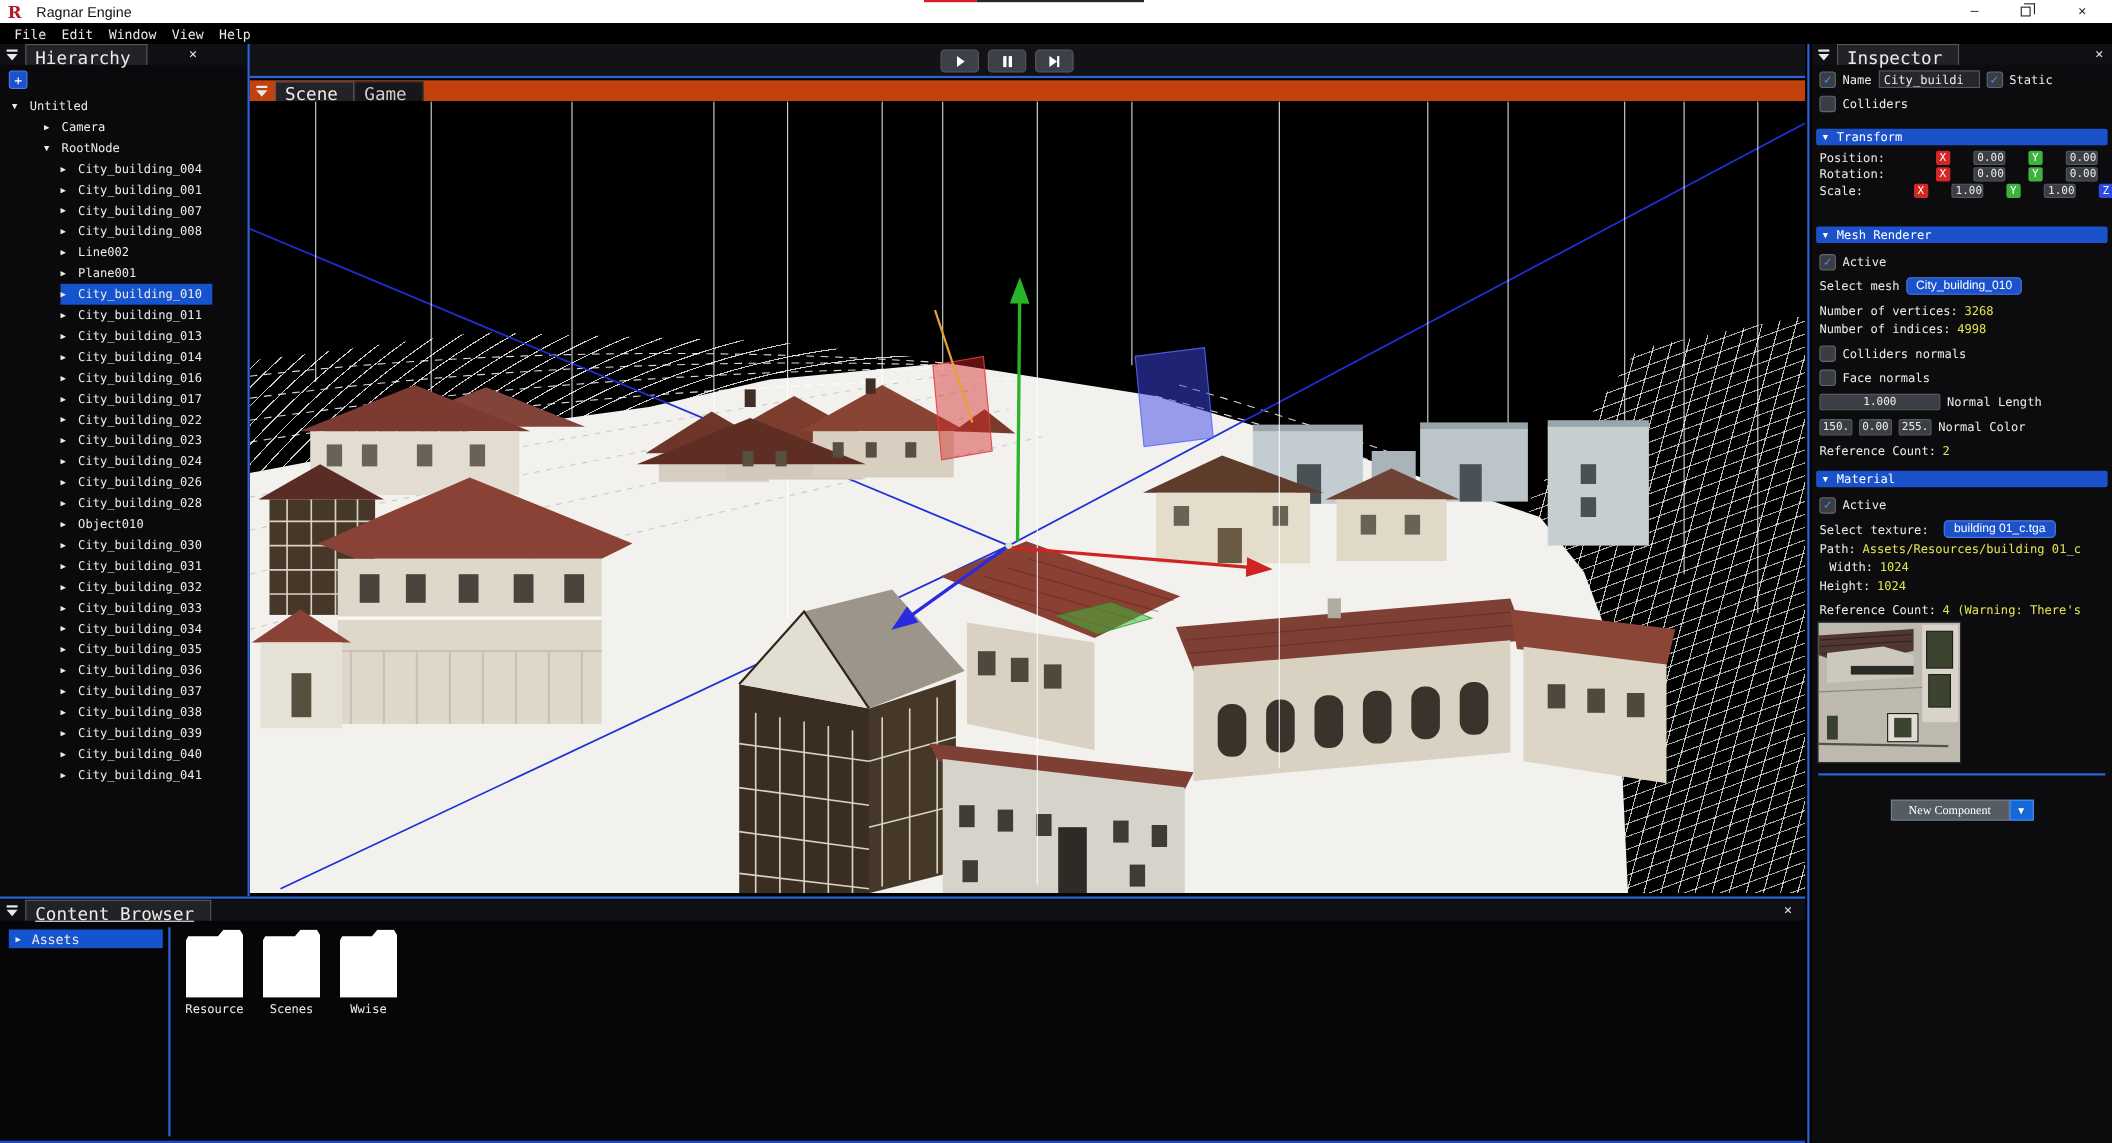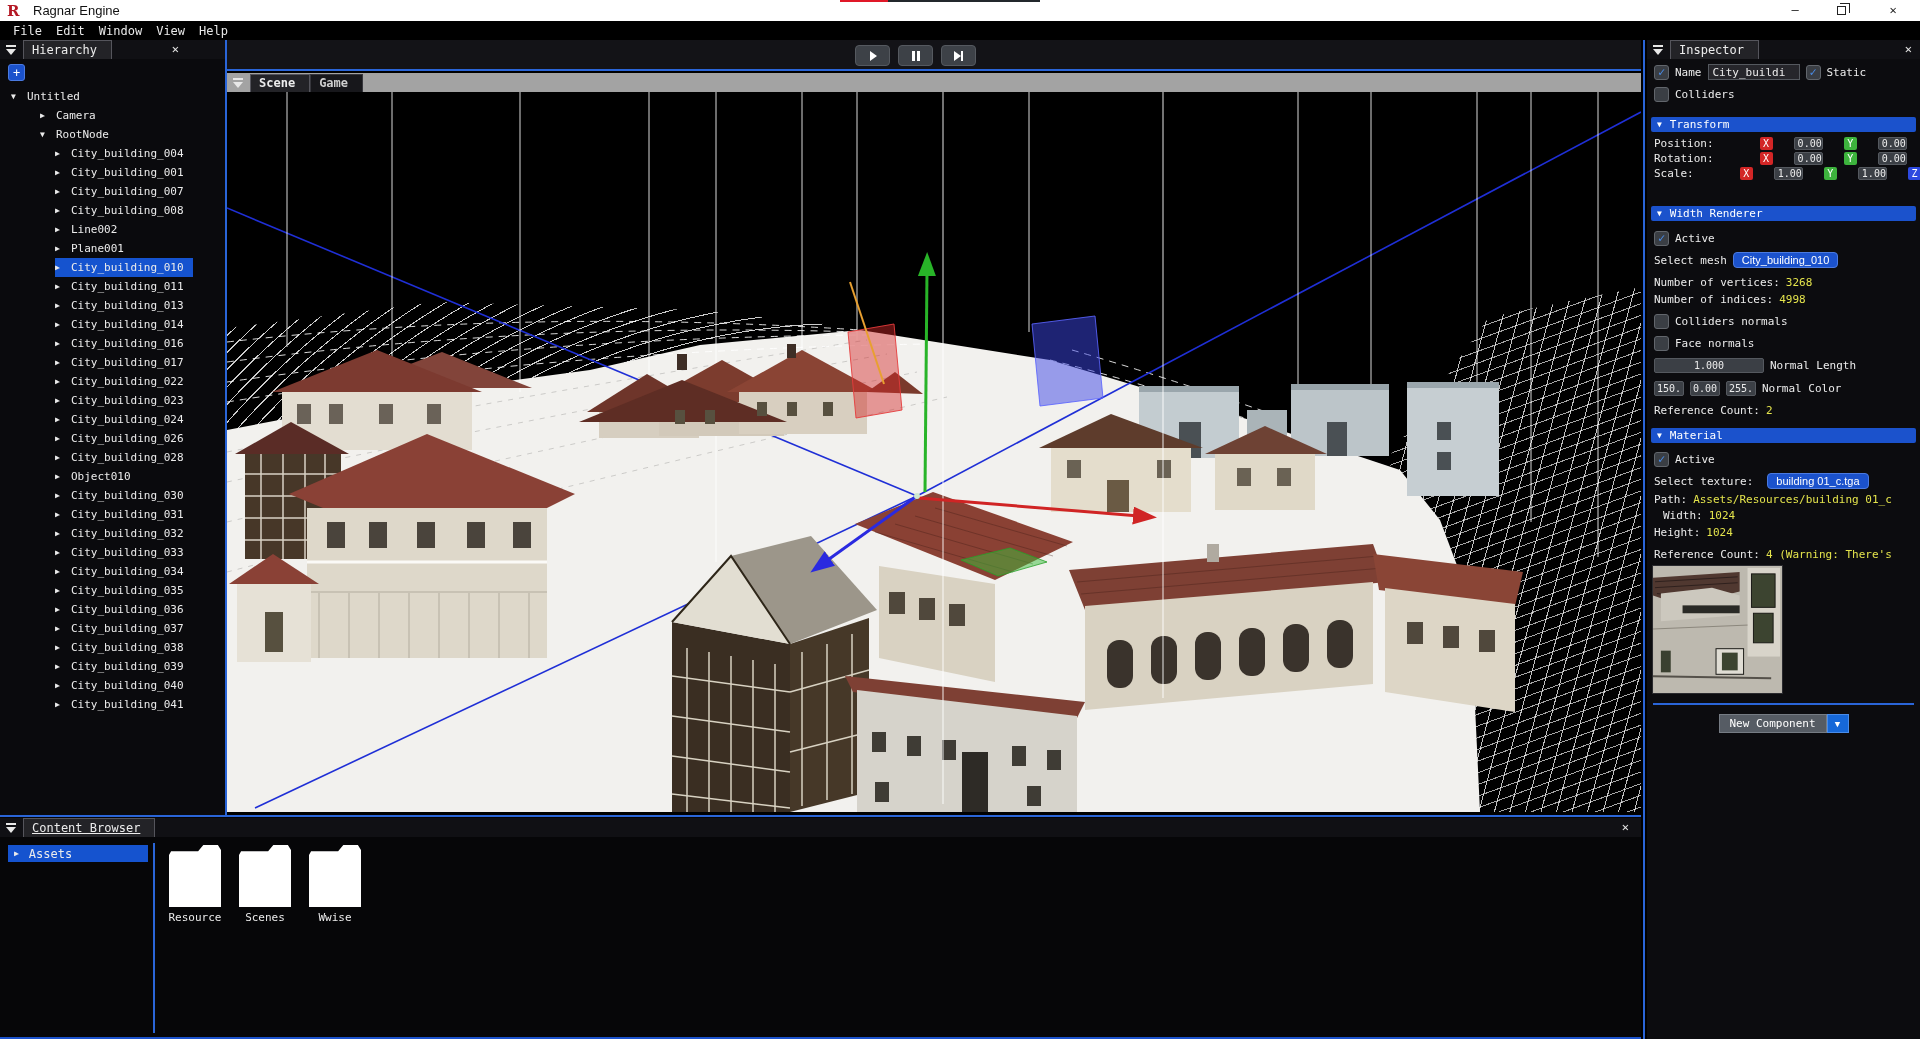--- a/index.html
+++ b/index.html
@@ -18,40 +18,40 @@
 
   
   .menubar { position:absolute; left:0; top:21px; width:1920px; height:19px; background:#000; display:flex; align-items:center; gap:14px; padding-left:13px; }
   .menu-item { color:#e8e8e8; font-size:12px; cursor:default; }
 
   
   .tabrow { display:flex; align-items:center; height:19px; background:#101014; position:relative; }
   .winicon { width:12px; height:10px; margin:0 6px 0 5px; position:relative; flex:0 0 auto; }
   .winicon::before { content:""; position:absolute; left:1px; top:0; width:10px; height:2px; background:#e8e8e8; }
   .winicon::after { content:""; position:absolute; left:1px; top:4px; border-left:5px solid transparent; border-right:5px solid transparent; border-top:6px solid #e8e8e8; }
-  .tab { height:19px; padding:2px 14px 0 8px; font-size:12px; color:#ececec; background:#232327; border:1px solid #55555c; border-bottom:none; }
+  .tab { height:19px; padding:2px 14px 0 8px; font-size:16px; color:#ececec; background:#232327; border:1px solid #55555c; border-bottom:none; }
   .tab.inactive { background:#17171b; border-color:#36363c; color:#cfcfcf; }
   .tabclose { position:absolute; right:8px; top:2px; color:#e8e8e8; font-size:12px; cursor:default; }
 
   
   .hierarchy { position:absolute; left:0; top:40px; width:225px; height:775px; background:#0a0a0d; overflow:hidden; }
   .add-btn { position:absolute; left:8px; top:24px; width:17px; height:17px; background:#1b52cc; border:1px solid #4a7ae0; border-radius:3px; color:#fff; font-size:12px; display:flex; align-items:center; justify-content:center; }
   .tree { position:absolute; left:0; top:47px; right:0; }
   .tree-row { display:flex; align-items:center; gap:7px; height:19px; margin-right:32px; color:#ececec; font-size:11px; white-space:nowrap; }
   .tree-row .arrow { font-size:8px; width:9px; flex:0 0 auto; }
   .tree-row.d0 { margin-left:11px; } .tree-row.d1 { margin-left:40px; } .tree-row.d2 { margin-left:55px; }
   .tree-row.selected { background:#1553cf; }
 
   
   .toolbar { position:absolute; left:227px; top:40px; width:1414px; height:31px; background:#131317; border-bottom:2px solid #2a65d8; }
   .tbtn { position:absolute; top:5px; width:35px; height:21px; background:#3d4147; border:1px solid #55595f; border-radius:4px; display:flex; align-items:center; justify-content:center; }
   .tbtn svg { display:block; }
 
   
-  .vtabs { position:absolute; left:227px; top:73px; width:1414px; height:19px; background:#a3a3a3; display:flex; align-items:flex-end;font-weight:bold; }
+  .vtabs { position:absolute; left:227px; top:73px; width:1414px; height:19px; background:#c2410c; display:flex; align-items:flex-end; }
   .vtabs .tab { height:18px; padding-top:1px; }
 
   
   .viewport { position:absolute; left:227px; top:92px; width:1414px; height:720px; background:#000; overflow:hidden; }
   .mesh-right { position:absolute; left:0; top:0; width:1414px; height:720px;
     background:
       repeating-linear-gradient(105deg, rgba(255,255,255,.75) 0 1px, transparent 1px 15px),
       repeating-linear-gradient(160deg, rgba(255,255,255,.65) 0 1px, transparent 1px 11px);
     clip-path: polygon(1160px 368px, 1262px 225px, 1414px 195px, 1414px 720px, 1238px 720px, 1198px 432px); }
   .arcs-left { position:absolute; left:0; top:0; width:1414px; height:720px;
@@ -78,21 +78,21 @@
   .t-sep { width:2px; height:13px; background:#2a65d8; margin-right:4px; }
   .ax { width:13px; height:13px; border-radius:2px; display:inline-flex; align-items:center; justify-content:center; font-size:10px; color:#fff; flex:0 0 auto; }
   .ax.x { background:#d32626; } .ax.y { background:#3db33d; } .ax.z { background:#2d49e0; }
   .val { width:36px; height:13px; background:#3b3f45; border:1px solid #55595f; border-radius:2px; display:inline-flex; align-items:center; padding-left:3px; font-size:10px; }
   .bluebtn { background:#1b52cc; border:1px solid #4a7ae0; border-radius:4px; color:#fff; padding:1px 8px; font-size:11px; }
   .numbox { background:#3b3f45; border:1px solid #55595f; border-radius:2px; height:15px; display:inline-flex; align-items:center; justify-content:center; font-size:10px; }
   .nlen { width:110px; }
   .ncol { width:30px; overflow:hidden; }
   .texprev { margin:4px 0 0 5px; width:131px; height:129px; border:1px solid #2a2a2e; }
   .idivider { height:2px; background:#2a65d8; margin:6px 6px 0 6px; }
-  .newcomp { margin:9px auto 0 auto; width:130px; height:19px; display:flex; }
+  .newcomp { margin:22px auto 0 auto; width:130px; height:19px; display:flex;font-family:Liberation Serif, serif; }
   .newcomp .lbl { flex:1; background:#565c64; border:1px solid #767c84; display:flex; align-items:center; justify-content:center; color:#fff; }
   .newcomp .dd { width:22px; background:#1668d8; border:1px solid #4a8ce8; display:flex; align-items:center; justify-content:center; color:#fff; font-size:9px; }
 
   
   .content-browser { position:absolute; left:0; top:815px; width:1641px; height:224px; background:#060608; border-top:2px solid #2a65d8; border-bottom:2px solid #1b52cc; color:#ececec; }
   .cb-tabrow { margin-top:1px;text-decoration:underline; }
   .assets-row { position:absolute; left:8px; top:28px; width:140px; height:17px; background:#1553cf; display:flex; align-items:center; gap:10px; padding-left:6px; font-size:12px; }
   .assets-row .arrow { font-size:8px; }
   .cb-divider { position:absolute; left:153px; top:26px; width:2px; bottom:4px; background:#2a65d8; }
   .folders { position:absolute; left:166px; top:28px; display:flex; gap:12px; }
@@ -626,21 +626,21 @@
         <span class="val">1.00</span>
         <span class="ax y">Y</span>
         <span class="val">1.00</span>
         <span class="ax z">Z</span>
         <span class="val">1.00</span>
       </div>
     </div>
 
   <div class="sect-hdr" style="margin-top:25px;">
     <span class="tri">▼</span>
-    <span>Width Renderer</span>
+    <span>Mesh Renderer</span>
   </div>
   <div class="irow" style="margin-top:9px;">
     <span class="cb">
         <span class="mark">✓</span>
       </span>
     <span class="ilab">Active</span>
   </div>
   <div class="irow" style="margin-top:6px;">
     <span class="ilab">Select mesh</span>
     <button class="bluebtn">City_building_010</button>

